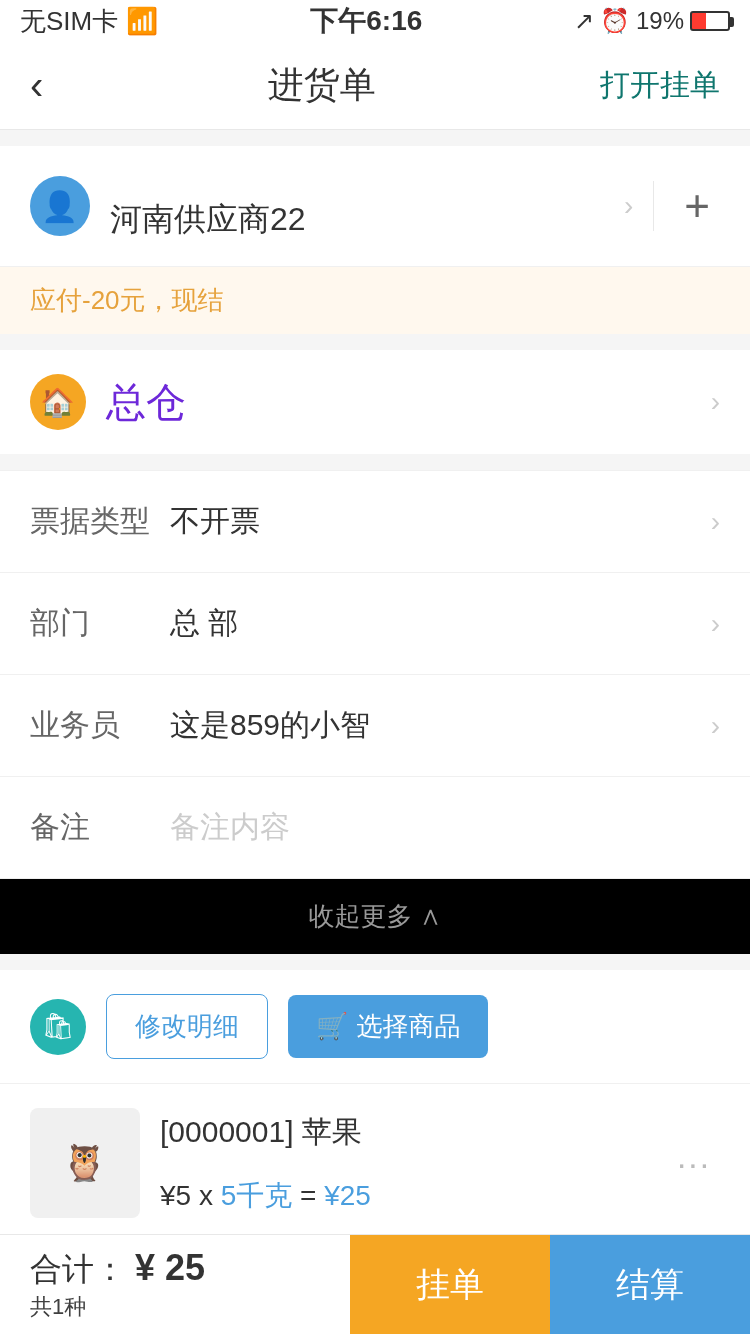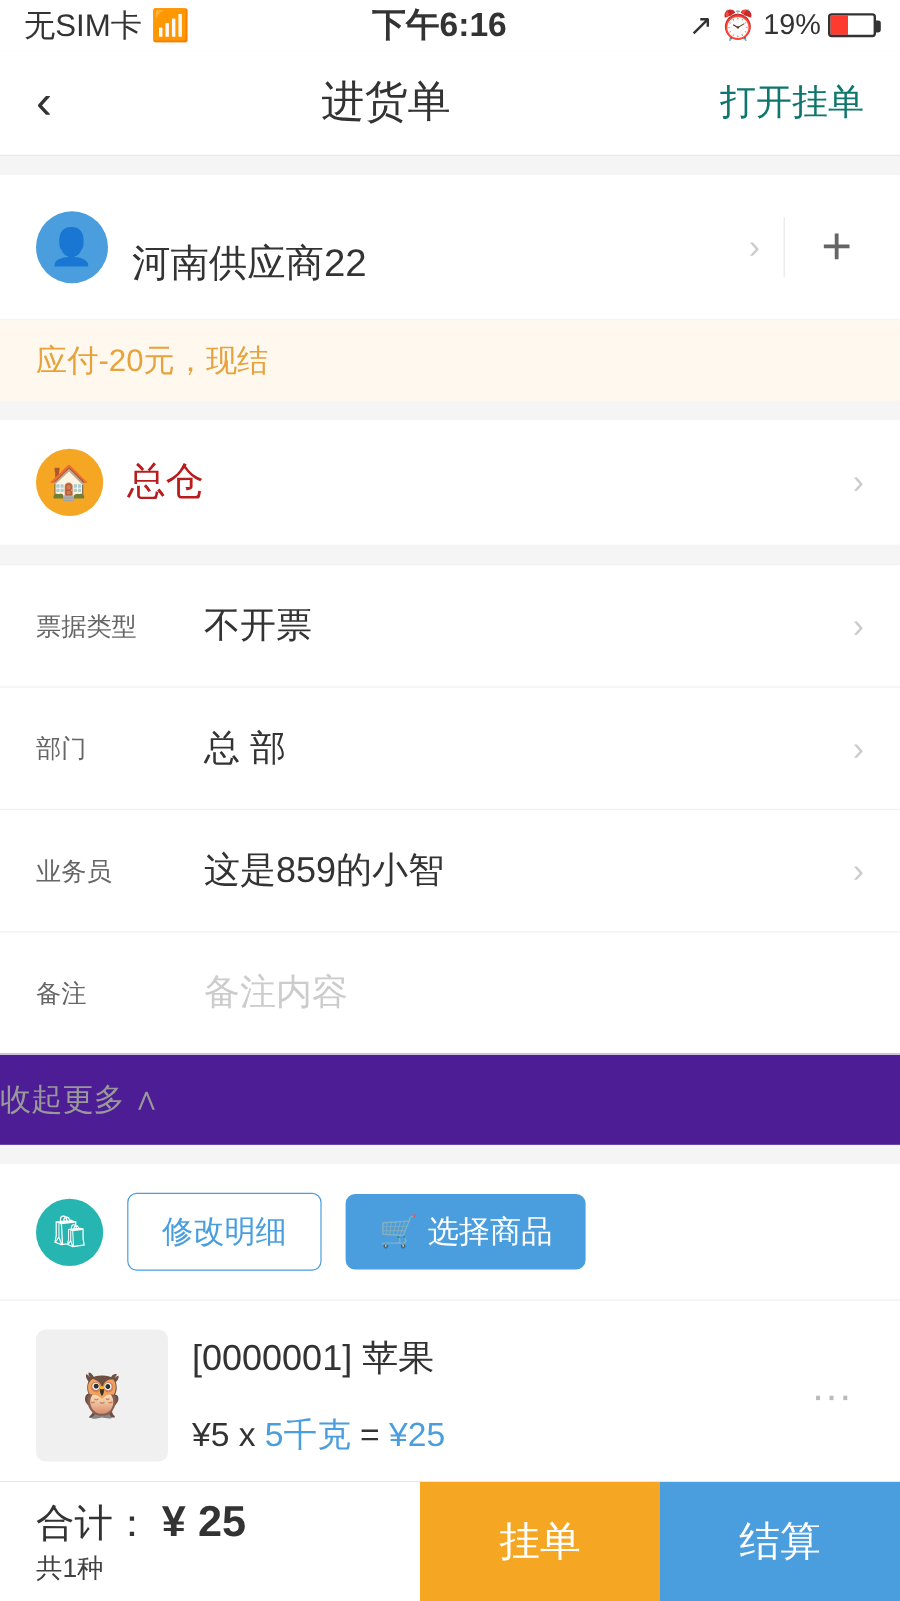--- a/index.html
+++ b/index.html
@@ -143,51 +143,52 @@
       border-radius: 50%;
       background: #f5a623;
       display: flex; align-items: center; justify-content: center;
       color: #fff;
       font-size: 28px;
       margin-right: 20px;
       flex-shrink: 0;
     }
     .warehouse-name {
       flex: 1;
-      font-size: 32px;
-      color: #b91c1c;
+      font-size: 40px;
+      color: #6d28d9;
     }
 
     
     .form-row {
       background: #fff;
       display: flex;
       align-items: center;
       padding: 30px 30px;
       border-top: 1px solid #f0f0f0;
       min-height: 90px;
     }
     .form-label {
       width: 140px;
-      font-size: 21px;
+      font-size: 30px;
       color: #666;
       flex-shrink: 0;
     }
     .form-value {
       flex: 1;
       font-size: 30px;
       color: #333;
     }
     .form-value.placeholder {
       color: #ccc;
     }
 
     
     .collapse-bar {
-      background: #4c1d95;
+      background: #000000;
+      text-align: center;
       padding: 20px 0;
       color: #999;
       font-size: 26px;
       border-top: 1px solid #eee;
     }
 
     
     .products-header {
       background: #fff;
       display: flex;

